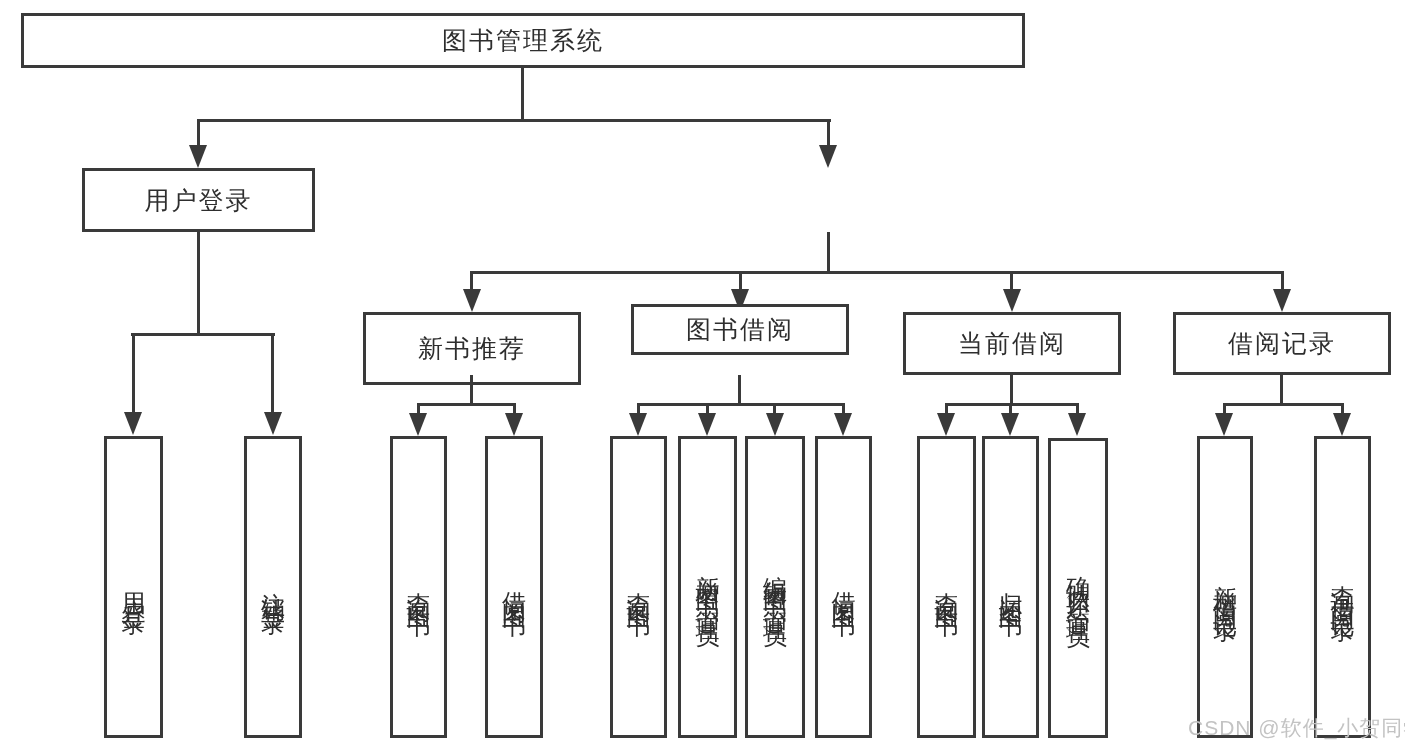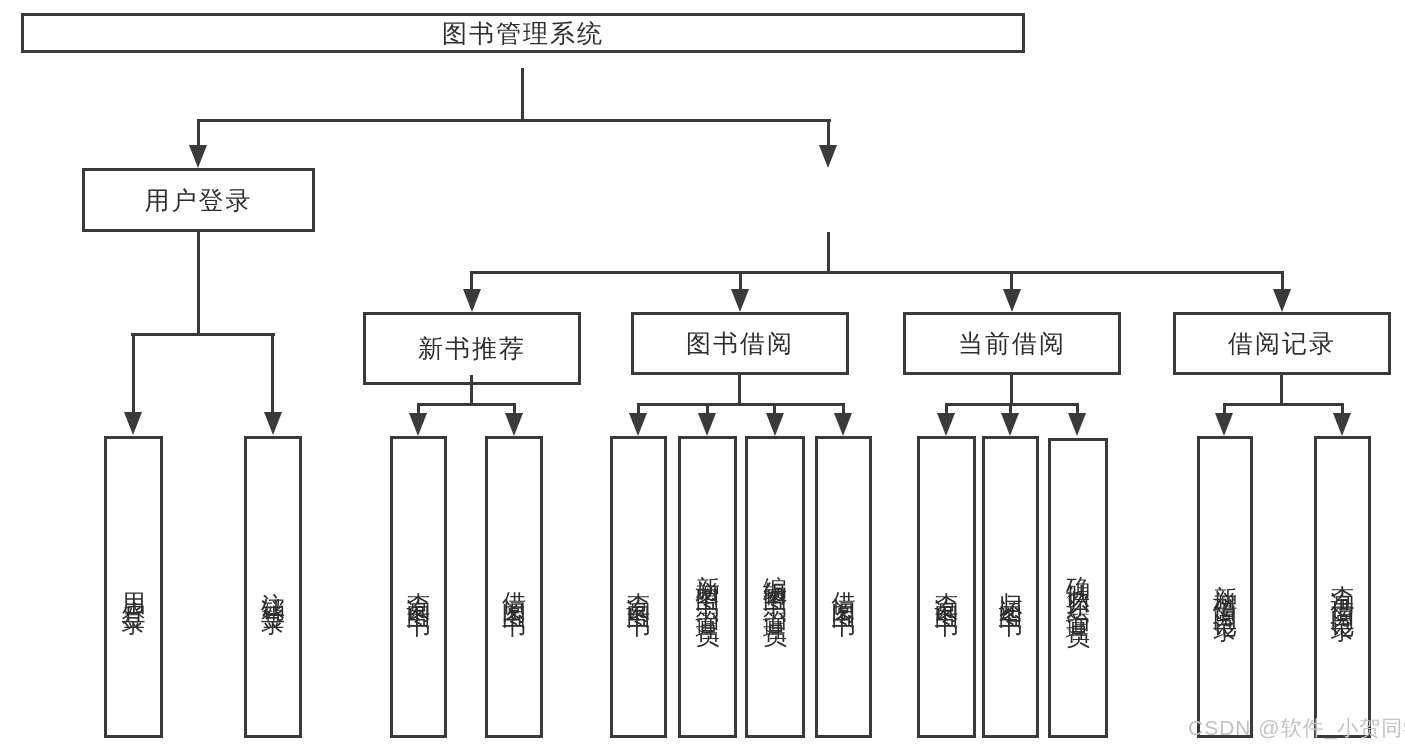--- a/index.html
+++ b/index.html
@@ -29,21 +29,21 @@
   .watermark{
     position:absolute;left:1188px;top:714px;z-index:5;
     color:#c3c3c3;font-size:21px;letter-spacing:1px;white-space:nowrap;
   }
 </style>
 </head>
 <body>
 
 <div class="canvas">
 
-  <div class="box" style="left:21px;top:13px;width:1004px;height:40px;">
+  <div class="box" style="left:21px;top:13px;width:1004px;height:55px;">
     <span>图书管理系统</span>
   </div>
 
   <div class="line" style="left:521px;top:68px;width:3px;height:54px;"></div>
   <div class="line" style="left:197px;top:119px;width:634px;height:3px;"></div>
   <div class="line" style="left:197px;top:119px;width:3px;height:28px;"></div>
   <div class="arrow" style="left:189px;top:145px;"></div>
   <div class="line" style="left:827px;top:119px;width:3px;height:28px;"></div>
   <div class="arrow" style="left:819px;top:145px;"></div>
 
@@ -65,21 +65,21 @@
   <div class="line" style="left:739px;top:271px;width:3px;height:19px;"></div>
   <div class="arrow" style="left:731px;top:289px;"></div>
   <div class="line" style="left:1010px;top:271px;width:3px;height:19px;"></div>
   <div class="arrow" style="left:1003px;top:289px;"></div>
   <div class="line" style="left:1281px;top:271px;width:3px;height:19px;"></div>
   <div class="arrow" style="left:1273px;top:289px;"></div>
 
   <div class="box" style="left:363px;top:312px;width:218px;height:73px;">
     <span>新书推荐</span>
   </div>
-  <div class="box" style="left:631px;top:312px;width:218px;height:63px;">
+  <div class="box" style="left:631px;top:304px;width:218px;height:51px;">
     <span>图书借阅</span>
   </div>
   <div class="box" style="left:1173px;top:312px;width:218px;height:63px;">
     <span>借阅记录</span>
   </div>
   <div class="box" style="left:903px;top:312px;width:218px;height:63px;">
     <span>当前借阅</span>
   </div>
 
   <div class="line" style="left:470px;top:375px;width:3px;height:31px;"></div>

